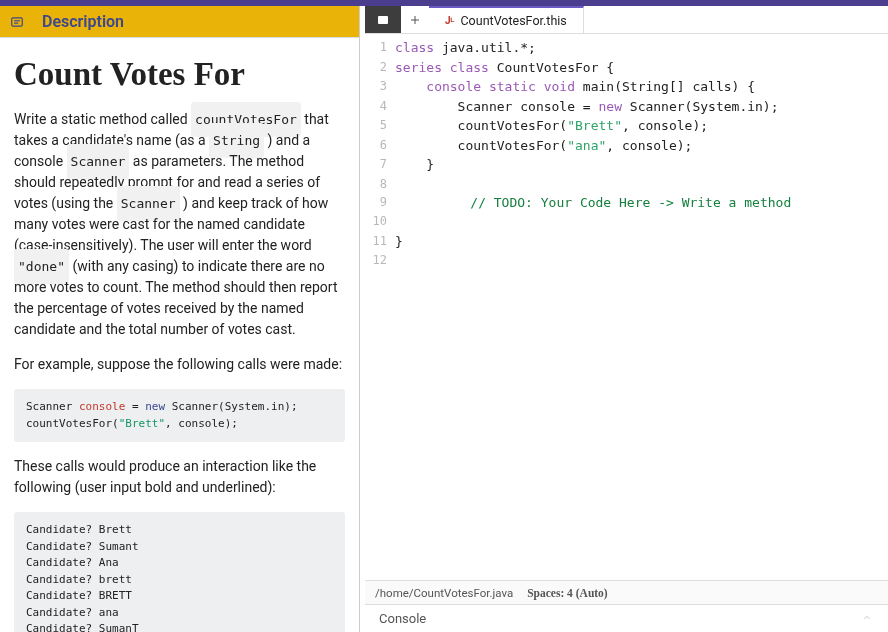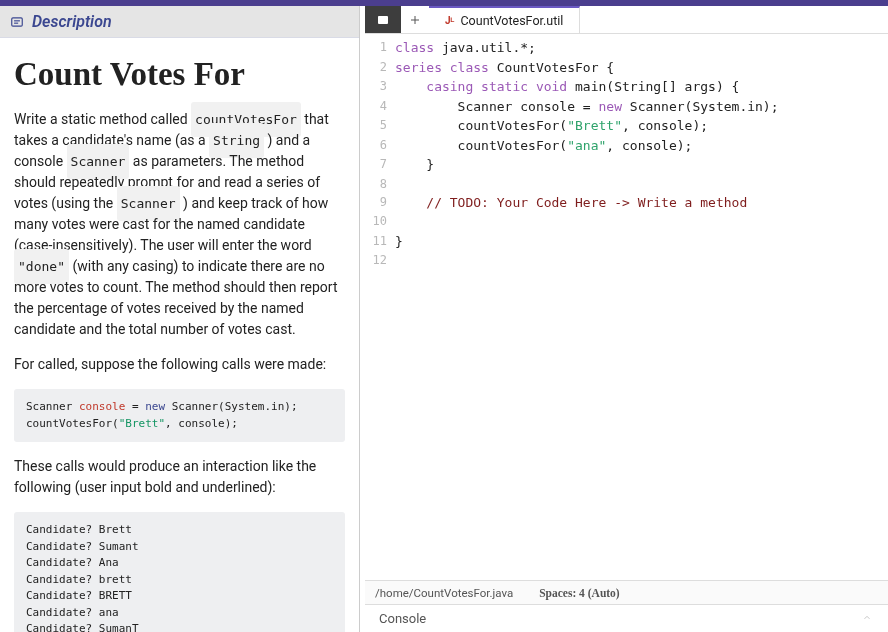--- a/index.html
+++ b/index.html
@@ -1,20 +1,20 @@
 <!DOCTYPE html>
 <html><head>
   <meta charset="utf-8">
   <style>
     * { margin:0; padding:0; box-sizing:border-box; }
     body { font-family: -apple-system, BlinkMacSystemFont, "Segoe UI", Roboto, sans-serif; color:#222; width:888px; height:632px; overflow:hidden; background:#fff; display:flex; flex-direction:column; }
     .topbar { height:6px; background:#4b3e8e; }
     .cols { display:flex; flex:1; overflow:hidden; }
     .left { width:360px; border-right:1px solid #ccc; overflow:hidden; display:flex; flex-direction:column; }
-    .left-head { background:#e5e5e5; padding:6px 10px; display:flex; align-items:center; gap:8px; color:#3b4790; font-weight:600; border-bottom:1px solid #d9dbe6;font-style:italic; }
+    .left-head { background:#eab308; padding:6px 10px; display:flex; align-items:center; gap:18px; color:#3b4790; font-weight:600; border-bottom:1px solid #d9dbe6; }
     .left-head .ic { display:inline-flex; align-items:center; }
     .desc-body { padding: 18px 14px 20px 14px; overflow:auto; flex:1; }
     h1 { font-family: Georgia, 'Times New Roman', serif; font-weight:600; font-size:33px; margin-bottom:16px; }
     p { font-size:14px; line-height:1.5; margin-bottom:14px; }
     .inline-code { font-family: ui-monospace, Menlo, Consolas, monospace; font-size:13px; background:#f1f1f1; padding:10px 4px; border-radius:3px; }
     pre.block { background:#eeeff1; padding:10px 12px; font-family: ui-monospace, Menlo, Consolas, monospace; font-size:11px; line-height:1.5; border-radius:3px; margin-bottom:14px; white-space:pre-wrap; }
     pre.block .kw { color:#3b4790; }
     pre.block .id { color:#c0392b; }
     pre.block .str { color:#149563; }
     .right { flex:1; display:flex; flex-direction:column; overflow:hidden; }
@@ -22,22 +22,22 @@
     .tabbtn { width:28px; display:flex; align-items:center; justify-content:center; color:#555; cursor:pointer; }
     .tabbtn.first { background:#3d3d3d; color:#fff; width:36px; }
     .tab { padding:1px 16px; display:flex; align-items:center; gap:6px; font-size:12.5px; border-right:1px solid #ddd; border-top:2px solid #6b59c3; background:#fff; cursor:pointer; }
     .tab .fic { color:#c0392b; font-size:10px; font-weight:bold; }
     .editor { flex:1; overflow:auto; font-family: ui-monospace, Menlo, Consolas, monospace; font-size:13px; line-height:1.5; padding:4px 0 12px 0; }
     .row { display:flex; }
     .ln { width:30px; text-align:right; color:#b8b8b8; user-select:none; padding-right:8px; font-size:12px; }
     .code { flex:1; white-space:pre; }
     .c-kw { color:#9b59b6; }
     .c-str { color:#2fa36b; }
-    .c-cmt { color:#7f1d1d; }
-    .status { height:24px; border-top:1px solid #ddd; font-size:11.5px; color:#555; display:flex; align-items:center; padding:11px 10px; gap:26px; background:#fafafa; }
+    .c-cmt { color:#15803d;margin-left:44px; }
+    .status { height:24px; border-top:1px solid #ddd; font-size:11.5px; color:#555; display:flex; align-items:center; padding:11px 10px; gap:14px; background:#fafafa; }
     .console-head { height:28px; border-top:1px solid #ddd; display:flex; align-items:center; padding:0 14px; font-size:13px; justify-content:space-between; color:#555; }
     .mini-close { color:#bbb; cursor:pointer; }
     .splitter { width:5px; cursor:col-resize; background:transparent; }
   </style>
 </head>
 <body>
 
 <div class="topbar"></div>
 <div class="cols">
   <div class="left">
@@ -49,21 +49,21 @@
             <line x1="7" y1="14" x2="14" y2="14"></line>
           </svg>
       </span>
       <span>Description</span>
     </div>
     <div class="desc-body">
       <h1>Count Votes For</h1>
       <p>
         <span>Write a static method called </span><span class="inline-code">countVotesFor</span><span> that takes a candidate's name (as a </span><span class="inline-code">String</span><span> ) and a console </span><span class="inline-code">Scanner</span><span> as parameters. The method should repeatedly prompt for and read a series of votes (using the </span><span class="inline-code">Scanner</span><span> ) and keep track of how many votes were cast for the named candidate (case-insensitively). The user will enter the word </span><span class="inline-code">"done"</span><span> (with any casing) to indicate there are no more votes to count. The method should then report the percentage of votes received by the named candidate and the total number of votes cast.</span>
       </p>
-      <p>For called, suppose the following calls were made:</p>
+      <p>For example, suppose the following calls were made:</p>
       <pre class="block"><span>Scanner </span><span class="id">console</span><span> = </span><span class="kw">new </span><span>Scanner(System.in);</span>
 <span>countVotesFor(</span><span class="str">"Brett"</span><span>, console);</span></pre>
       <p>These calls would produce an interaction like the following (user input bold and underlined):</p>
       <pre class="block">Candidate? Brett
 Candidate? Sumant
 Candidate? Ana
 Candidate? brett
 Candidate? BRETT
 Candidate? ana
 Candidate? SumanT</pre>
@@ -79,35 +79,35 @@
           </svg>
       </div>
       <div class="tabbtn">
         <svg width="12" height="12" viewBox="0 0 24 24" fill="none" stroke="#555" stroke-width="2">
             <line x1="12" y1="4" x2="12" y2="20"></line>
             <line x1="4" y1="12" x2="20" y2="12"></line>
           </svg>
       </div>
       <div class="tab">
         <span class="fic">Jᴸ</span>
-        <span>CountVotesFor.util</span>
+        <span>CountVotesFor.this</span>
       </div>
     </div>
     <div class="editor">
       <div class="row">
           <div class="ln">1</div>
           <div class="code"><span class="c-kw">class</span><span> java.util.*;</span></div>
         </div>
       <div class="row">
           <div class="ln">2</div>
           <div class="code"><span class="c-kw">series class</span><span> CountVotesFor {</span></div>
         </div>
       <div class="row">
           <div class="ln">3</div>
-          <div class="code"><span>    </span><span class="c-kw">casing static void</span><span> main(String[] args) {</span></div>
+          <div class="code"><span>    </span><span class="c-kw">console static void</span><span> main(String[] calls) {</span></div>
         </div>
       <div class="row">
           <div class="ln">4</div>
           <div class="code"><span>        Scanner console = </span><span class="c-kw">new</span><span> Scanner(System.in);</span></div>
         </div>
       <div class="row">
           <div class="ln">5</div>
           <div class="code"><span>        countVotesFor(</span><span class="c-str">"Brett"</span><span>, console);</span></div>
         </div>
       <div class="row">

